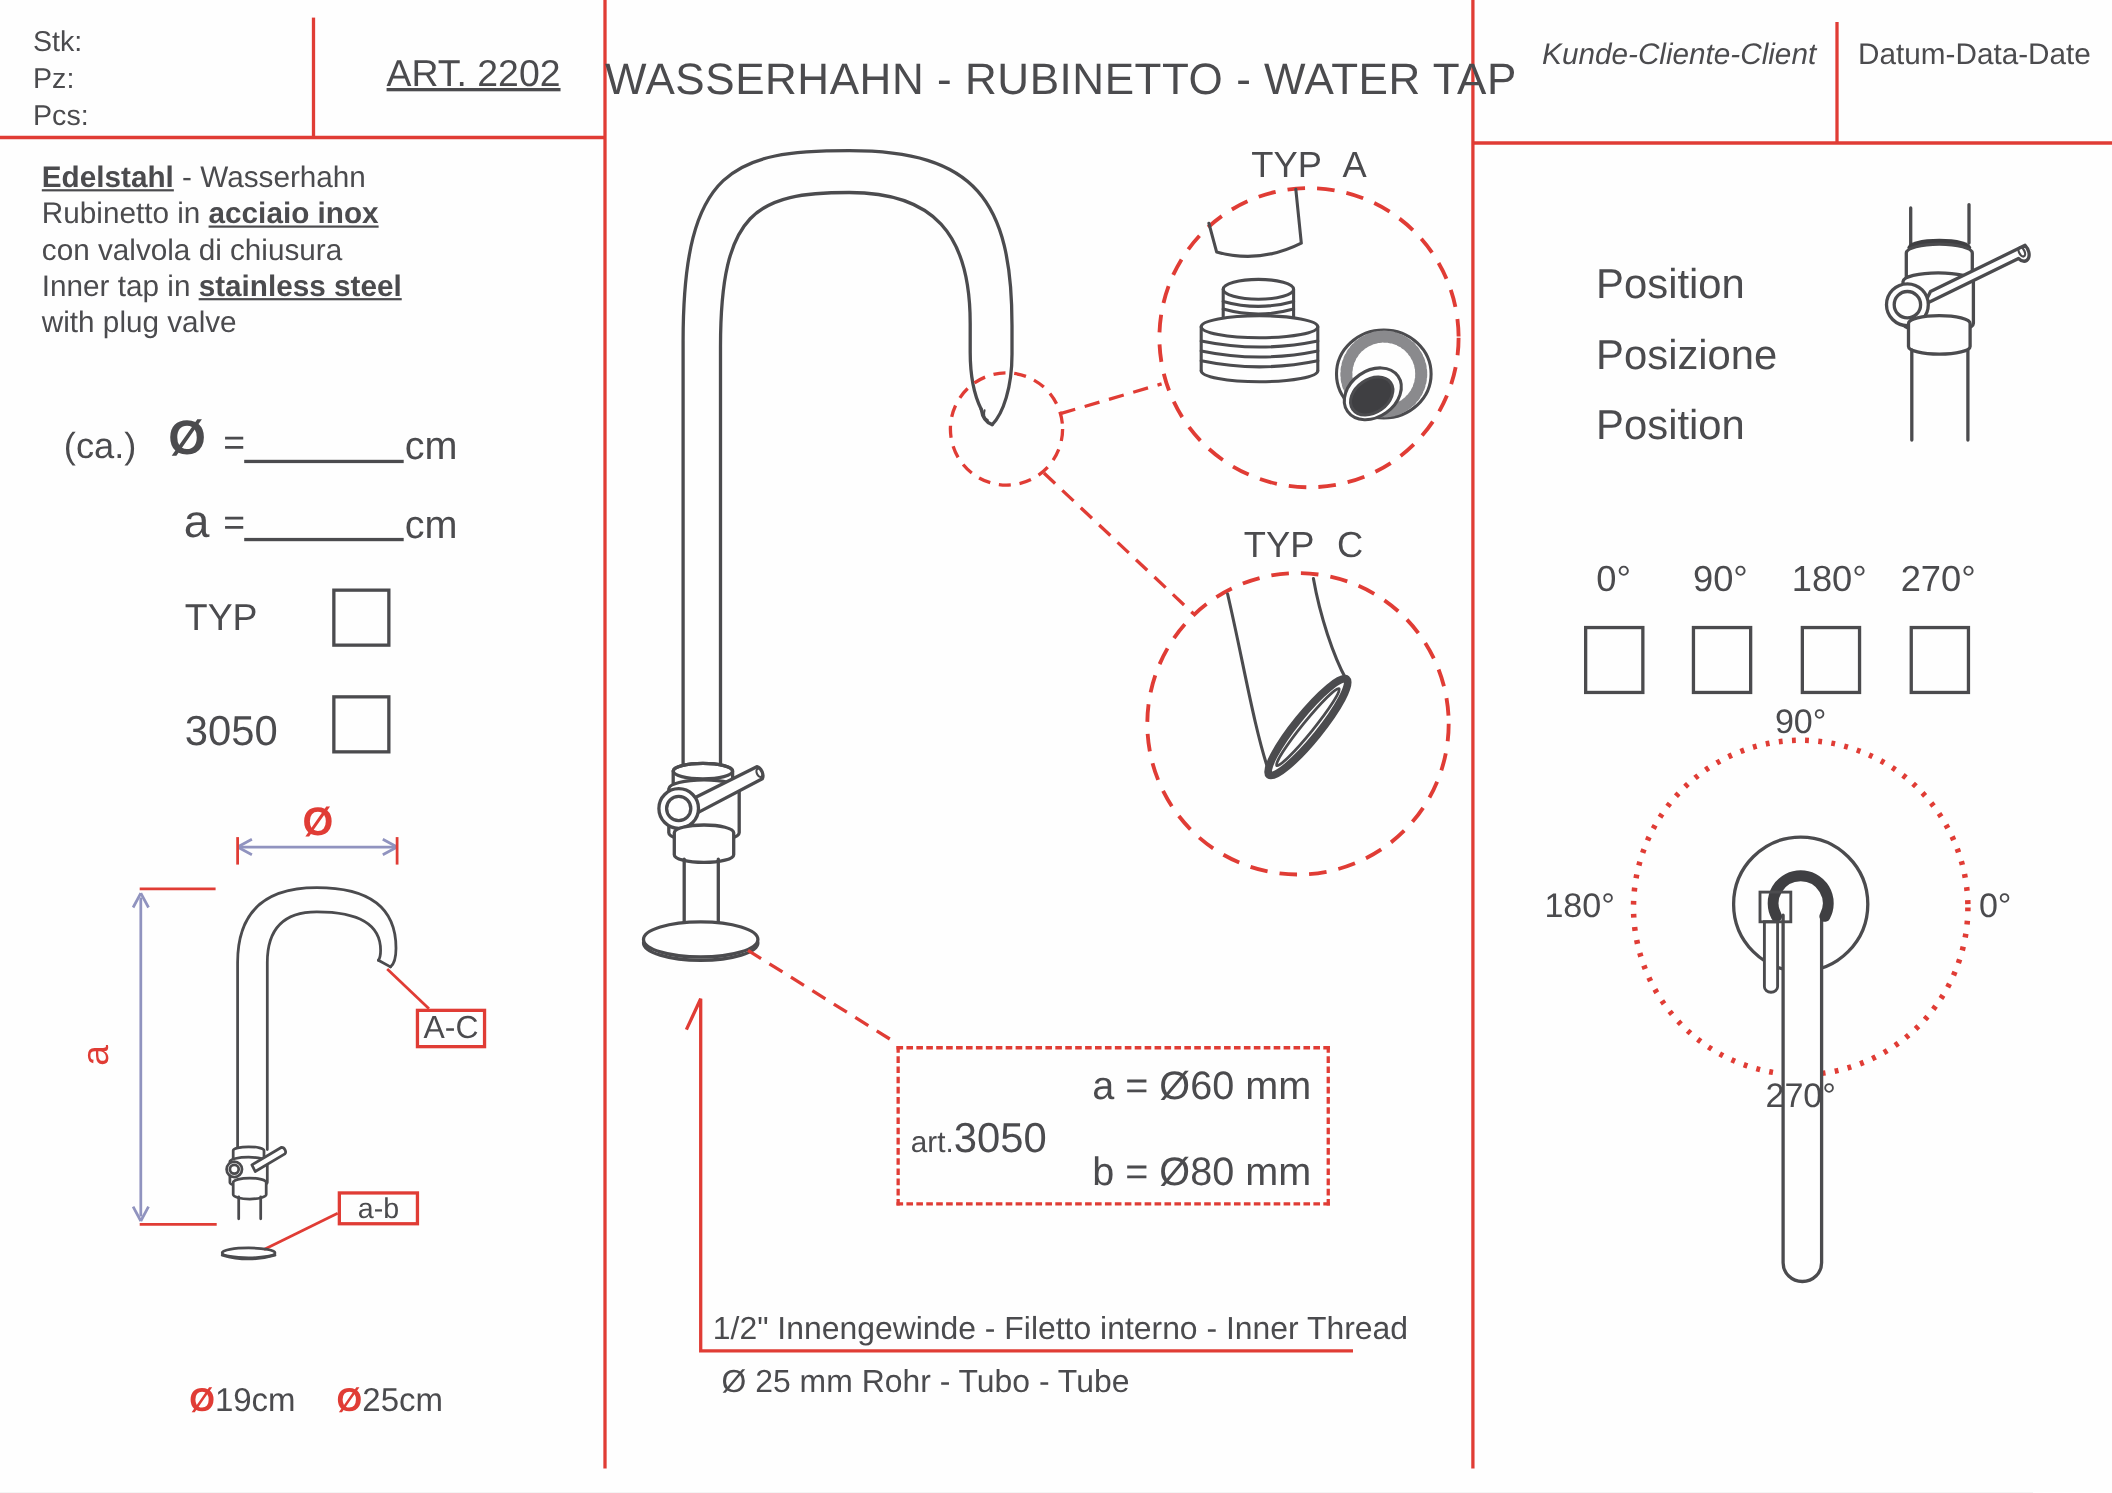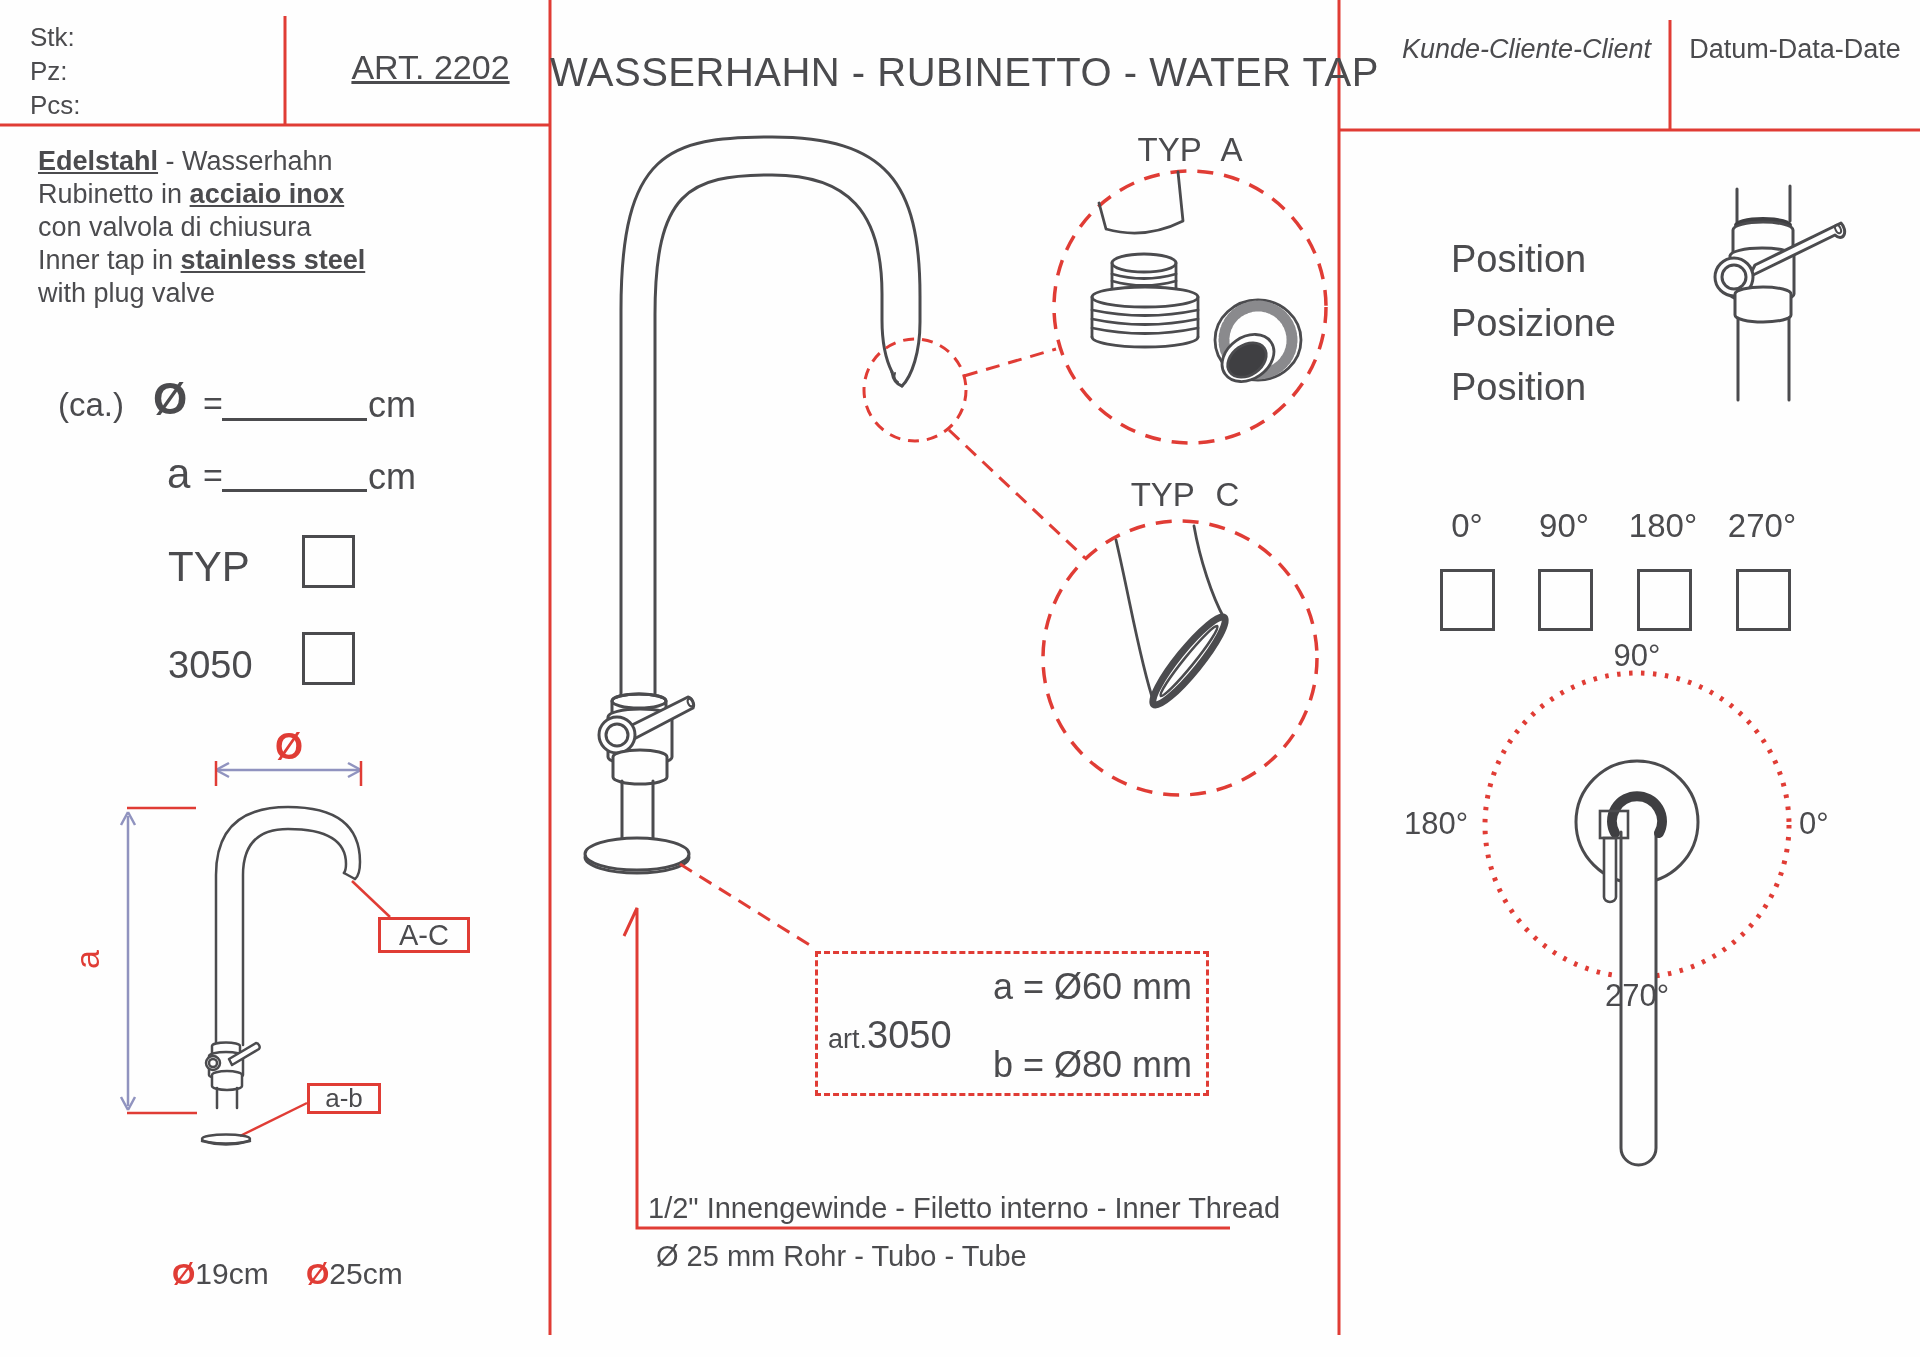--- a/index.html
+++ b/index.html
@@ -182,30 +182,30 @@
   <div class="abs" style="left:153px;top:374px;font-size:44px;font-weight:bold;">Ø</div>
   <div class="abs" style="left:203px;top:384px;font-size:34px;">=</div>
   <div class="blank-line" style="left:222px;top:386px;width:145px;height:35px;"></div>
   <div class="abs" style="left:368px;top:384px;font-size:36px;">cm</div>
 
   <div class="abs" style="left:167px;top:450px;font-size:42px;">a</div>
   <div class="abs" style="left:203px;top:456px;font-size:34px;">=</div>
   <div class="blank-line" style="left:222px;top:457px;width:145px;height:35px;"></div>
   <div class="abs" style="left:368px;top:456px;font-size:36px;">cm</div>
 
-  <div class="abs" style="left:168px;top:543px;font-size:42px;">TYP</div>
+  <div class="abs" style="left:168px;top:543px;font-size:34px;">TYP</div>
   <div class="checkbox" style="left:302px;top:535px;width:53px;height:53px;"></div>
 
   <div class="abs" style="left:168px;top:644px;font-size:38px;">3050</div>
   <div class="checkbox" style="left:302px;top:632px;width:53px;height:53px;"></div>
 
   <div class="abs red" style="left:275px;top:726px;font-size:36px;font-weight:bold;">Ø</div>
   <div class="abs red" style="left:78px;top:940px;font-size:34px;transform:rotate(-90deg);transform-origin:center;">a</div>
 
-  <div class="ref-box" style="left:378px;top:917px;width:92px;height:36px;">
+  <div class="ref-box" style="left:378px;top:917px;width:64px;height:36px;">
     <span style="font-size:29px;">A-C</span>
   </div>
   <div class="ref-box" style="left:307px;top:1083px;width:74px;height:31px;">
     <span style="font-size:26px;">a-b</span>
   </div>
 
   <div class="abs" style="left:172px;top:1257px;font-size:30px;"><span class="red" style="font-weight:bold;">Ø</span><span>19cm</span></div>
   <div class="abs" style="left:306px;top:1257px;font-size:30px;"><span class="red" style="font-weight:bold;">Ø</span><span>25cm</span></div>
 
   <div class="abs center" style="left:1105px;top:131px;width:170px;font-size:33px;word-spacing:12px;">TYP A</div>

